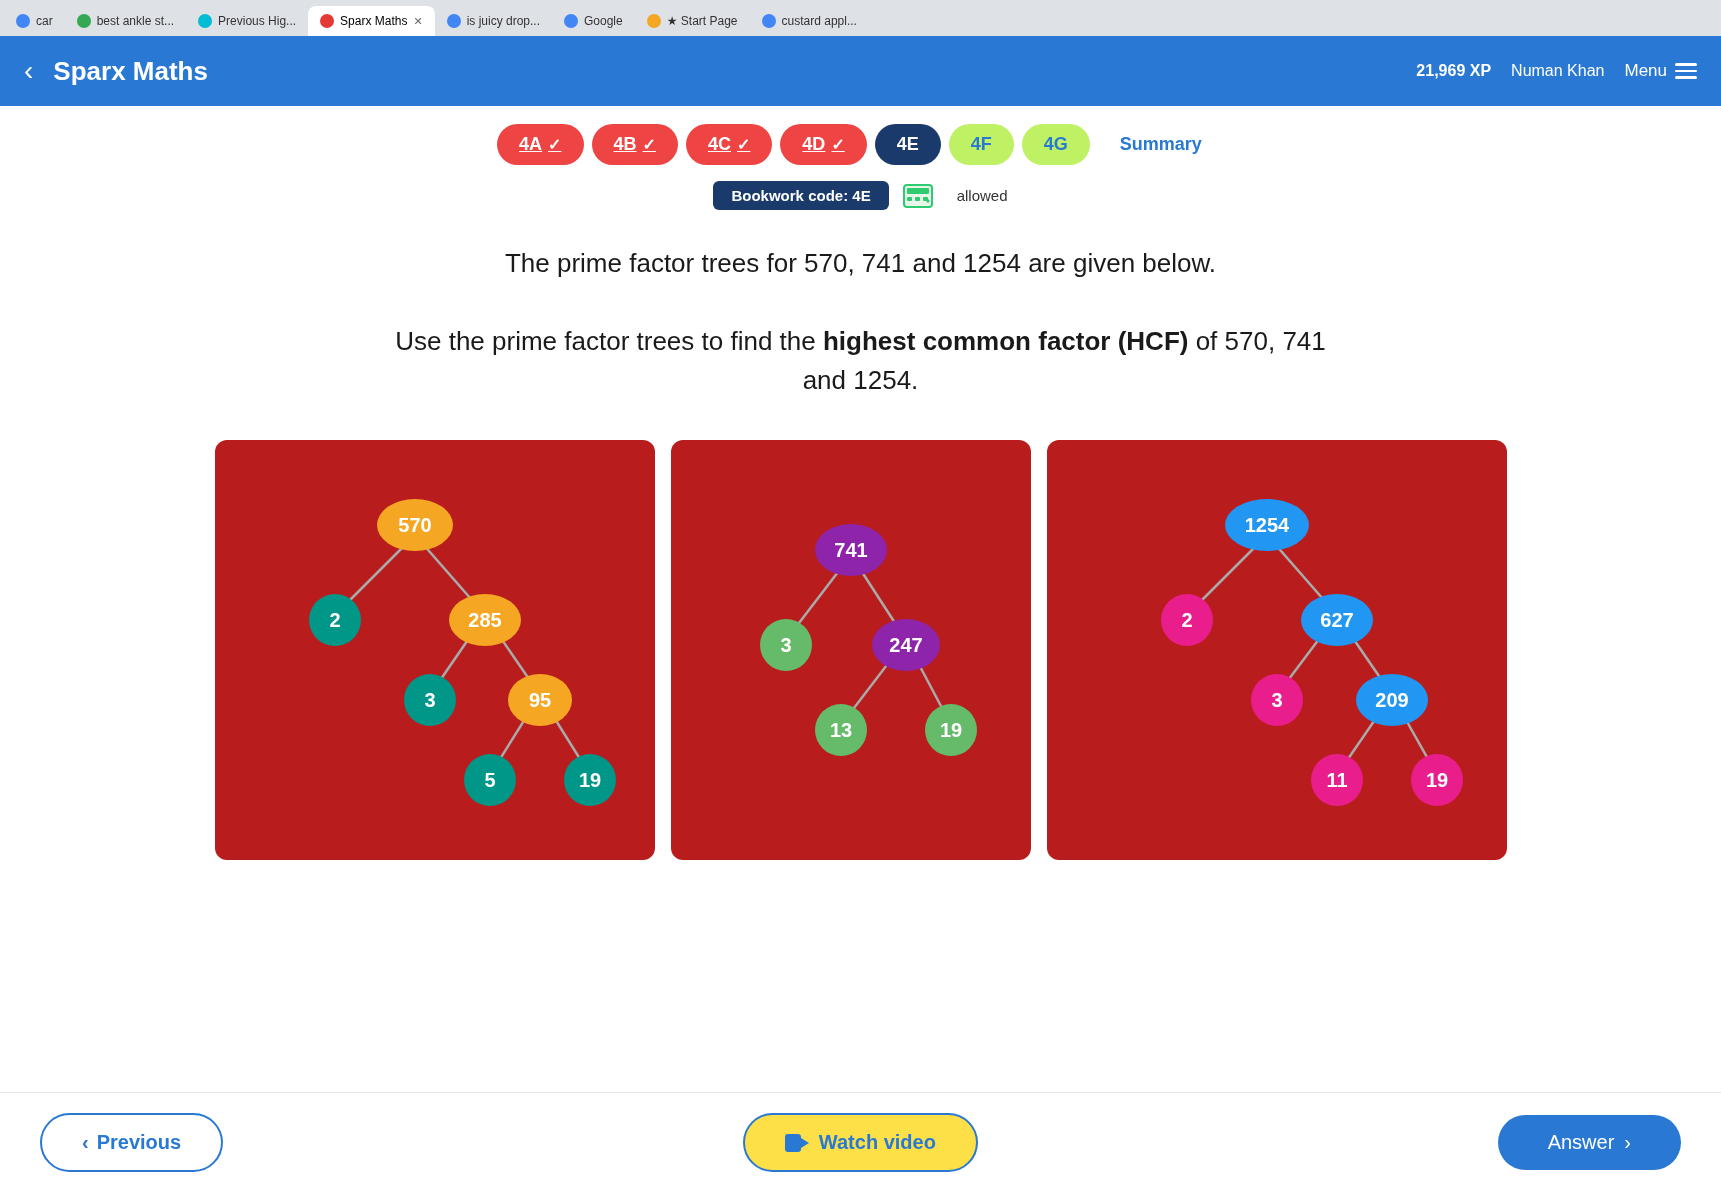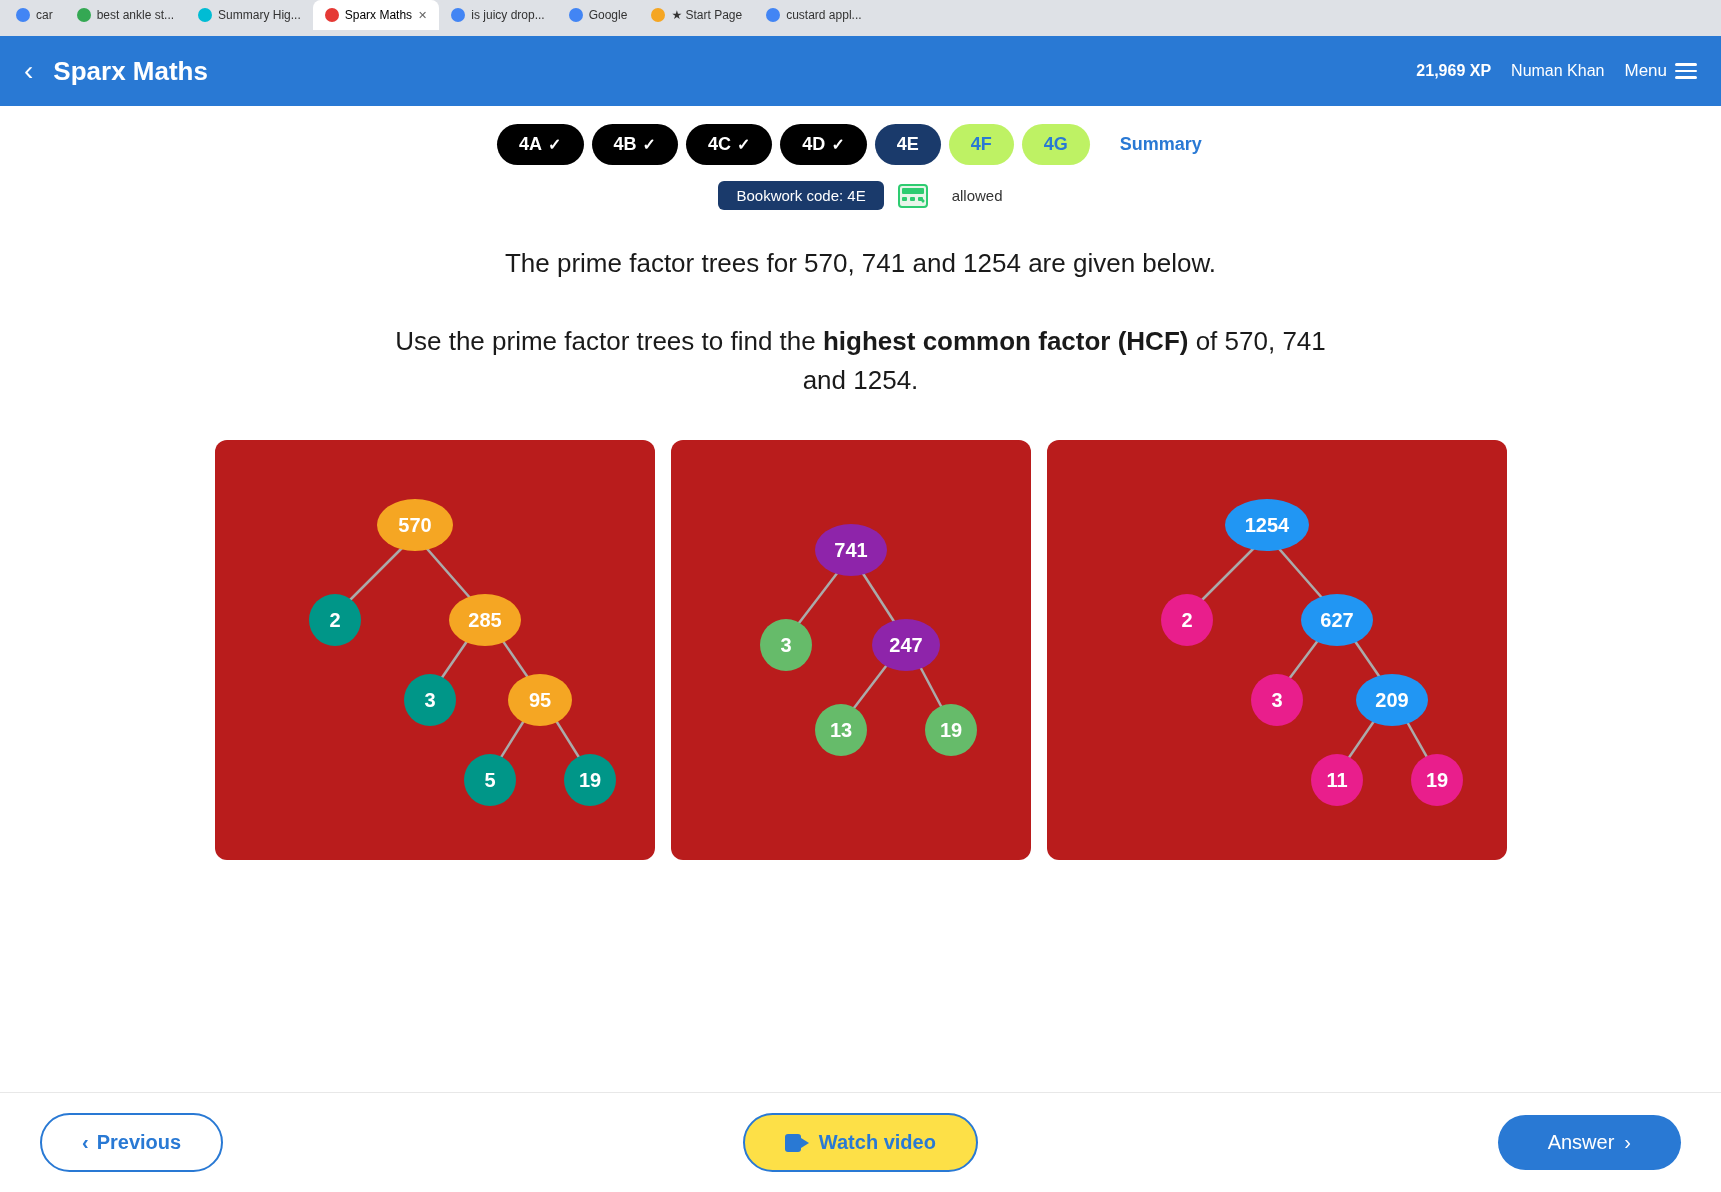--- a/index.html
+++ b/index.html
@@ -9,20 +9,21 @@
       width: 1721px;
       min-height: 1192px;
       overflow-x: hidden;
     }
 
     
     .browser-tabs {
       display: flex;
       background: #dee1e6;
       height: 36px;
+      align-items: flex-end;
       padding-left: 4px;
     }
     .browser-tab {
       display: flex;
       align-items: center;
       height: 30px;
       padding: 0 12px;
       border-radius: 8px 8px 0 0;
       font-size: 12px;
       gap: 6px;
@@ -113,22 +114,23 @@
       align-items: center;
       gap: 6px;
       padding: 10px 22px;
       border-radius: 28px;
       font-size: 18px;
       font-weight: 700;
       cursor: pointer;
       border: none;
     }
     .task-tab.completed {
-      background: #000000;
-      color: #fff;
+      background: #ef4444;
+      color: #fff;
+      text-decoration: underline;
     }
     .task-tab.active {
       background: #1a3a6b;
       color: #fff;
     }
     .task-tab.incomplete {
       background: #bef264;
       color: #2979d4;
     }
     .task-tab.summary {
@@ -146,21 +148,21 @@
       align-items: center;
       gap: 14px;
       padding: 6px 0 14px;
     }
     .bookwork-code-badge {
       background: #1a3a6b;
       color: #fff;
       padding: 6px 18px;
       border-radius: 6px;
       font-size: 15px;
-      font-weight: 400;
+      font-weight: 700;
     }
     .calculator-allowed {
       display: flex;
       align-items: center;
       gap: 24px;
       font-size: 15px;
       color: #333;
     }
 
     
@@ -254,21 +256,21 @@
   <div class="browser-tab">
     <div class="tab-favicon" style="background:#4285f4"></div>
     <span>car</span>
   </div>
   <div class="browser-tab">
     <div class="tab-favicon" style="background:#34a853"></div>
     <span>best ankle st...</span>
   </div>
   <div class="browser-tab">
     <div class="tab-favicon" style="background:#00bcd4"></div>
-    <span>Summary Hig...</span>
+    <span>Previous Hig...</span>
   </div>
   <div class="browser-tab active">
     <div class="tab-favicon" style="background:#e53935"></div>
     <span>Sparx Maths</span>
     <span class="tab-close">✕</span>
   </div>
   <div class="browser-tab">
     <div class="tab-favicon" style="background:#4285f4"></div>
     <span>is juicy drop...</span>
   </div>

